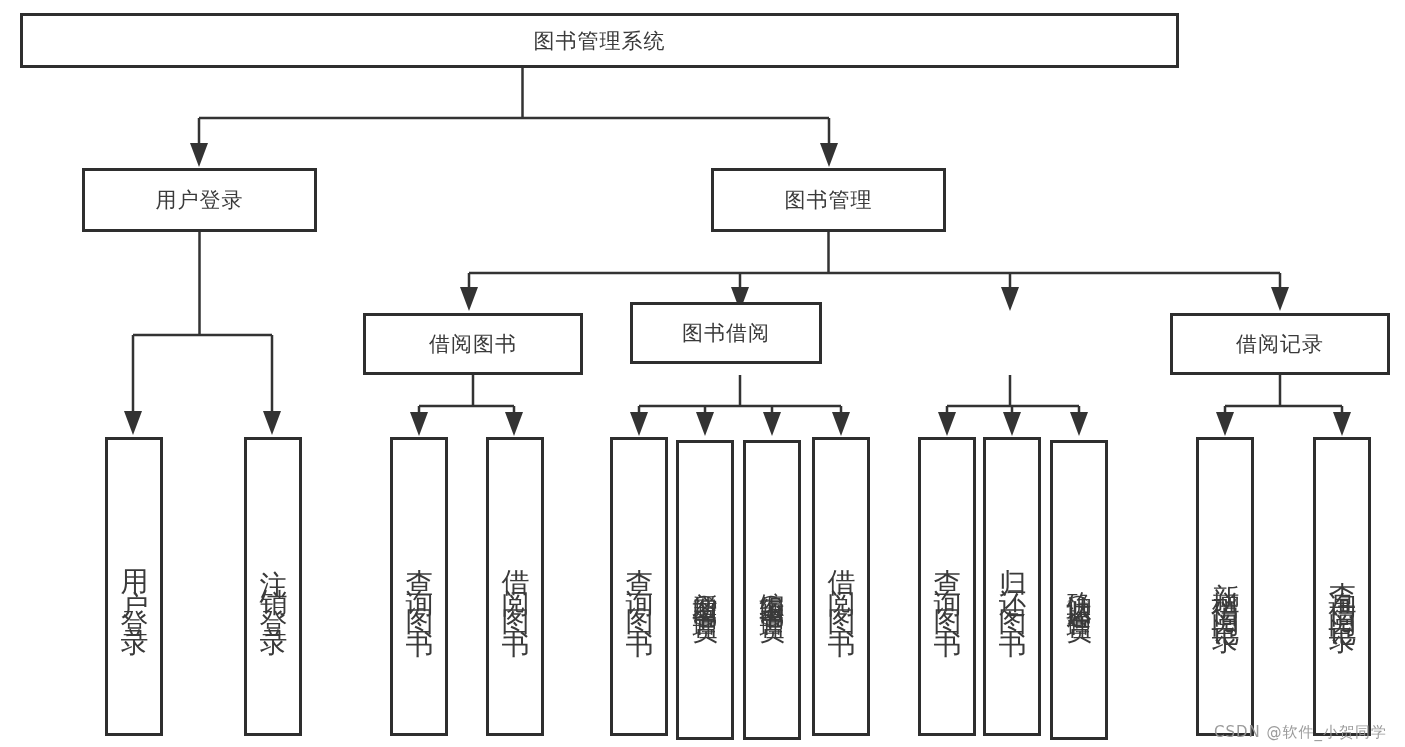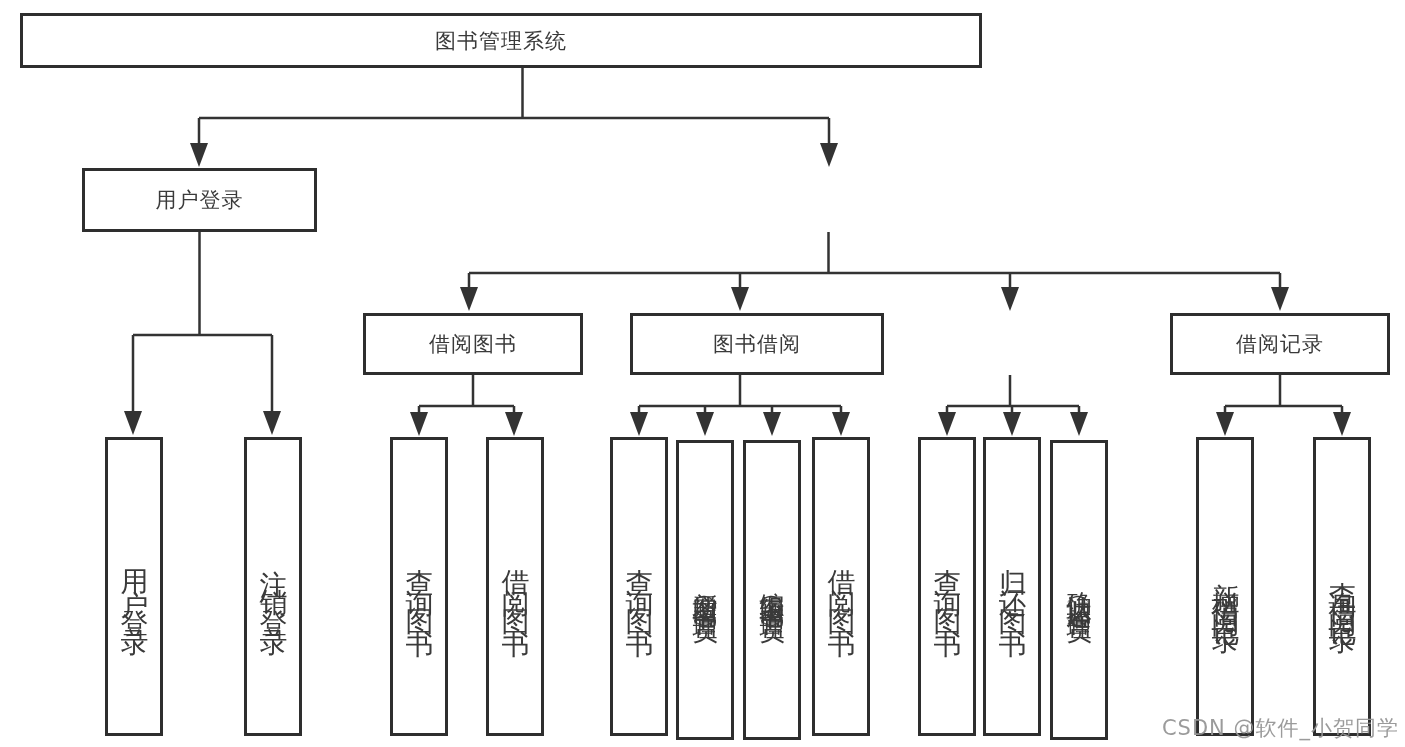--- a/index.html
+++ b/index.html
@@ -14,21 +14,21 @@
   }
   .hlabel{font-size:21px;letter-spacing:1px;white-space:nowrap;}
   .vtext{
     writing-mode:vertical-rl;text-orientation:mixed;white-space:nowrap;
     color:#3a3a3a;
   }
   .sp4{font-size:28px;letter-spacing:20px;}   
   .sp6{font-size:28px;letter-spacing:9px;}    
   .sp9{font-size:25px;letter-spacing:4px;}    
   #watermark{
-    position:absolute;right:6px;bottom:5px;font-size:21px;color:rgba(150,150,150,0.95);
+    position:absolute;right:18px;bottom:5px;font-size:15px;color:rgba(150,150,150,0.95);
     letter-spacing:1px;white-space:nowrap;
   }
 </style>
 </head>
 <body>
 
 <div id="stage">
 
   <svg id="wires" viewBox="0 0 1405 747">
     <path fill="none" stroke="#333333" stroke-width="2.5" d="
@@ -42,32 +42,35 @@
     <path fill="#333333" d="
       M199 167 l-9 -24 h18 z  M829 167 l-9 -24 h18 z
       M469 311 l-9 -24 h18 z  M740 311 l-9 -24 h18 z  M1010 311 l-9 -24 h18 z  M1280 311 l-9 -24 h18 z
       M133 435 l-9 -24 h18 z  M272 435 l-9 -24 h18 z
       M419 436 l-9 -24 h18 z  M514 436 l-9 -24 h18 z
       M639 436 l-9 -24 h18 z  M705 436 l-9 -24 h18 z  M772 436 l-9 -24 h18 z  M841 436 l-9 -24 h18 z
       M947 436 l-9 -24 h18 z  M1012 436 l-9 -24 h18 z  M1079 436 l-9 -24 h18 z
       M1225 436 l-9 -24 h18 z M1342 436 l-9 -24 h18 z"></path>
   </svg>
 
-  <div class="box" style="left:20px;top:13px;width:962px;height:55px">
+  <div class="box" style="left:20px;top:13px;width:1159px;height:55px">
     <span class="hlabel">图书管理系统</span>
   </div>
 
   <div class="box" style="left:82px;top:168px;width:235px;height:64px">
     <span class="hlabel">用户登录</span>
   </div>
+  <div class="box" style="left:711px;top:168px;width:235px;height:64px">
+    <span class="hlabel">图书管理</span>
+  </div>
 
   <div class="box" style="left:363px;top:313px;width:220px;height:62px">
     <span class="hlabel">借阅图书</span>
   </div>
-  <div class="box" style="left:630px;top:313px;width:254px;height:62px">
+  <div class="box" style="left:630px;top:302px;width:192px;height:62px">
     <span class="hlabel">图书借阅</span>
   </div>
   <div class="box" style="left:1170px;top:313px;width:220px;height:62px">
     <span class="hlabel">借阅记录</span>
   </div>
 
   <div class="box" style="left:105px;top:437px;width:58px;height:299px">
     <span class="vtext sp4">用户登录</span>
   </div>
   <div class="box" style="left:244px;top:437px;width:58px;height:299px">

